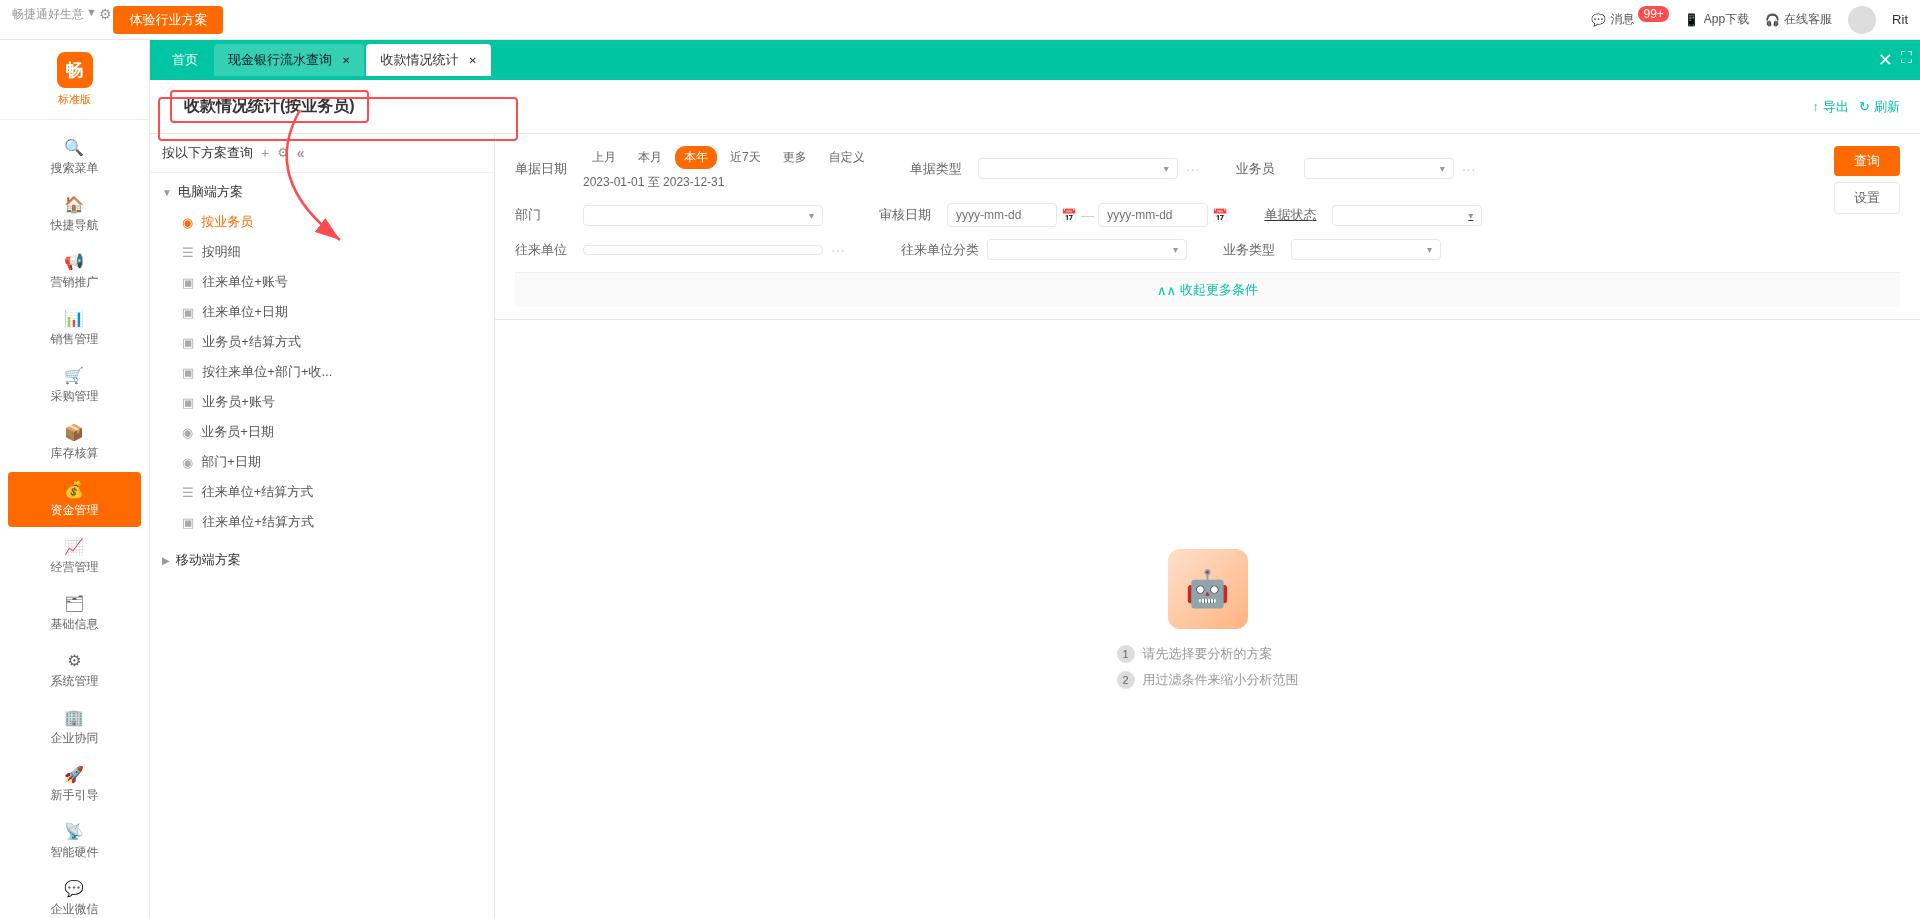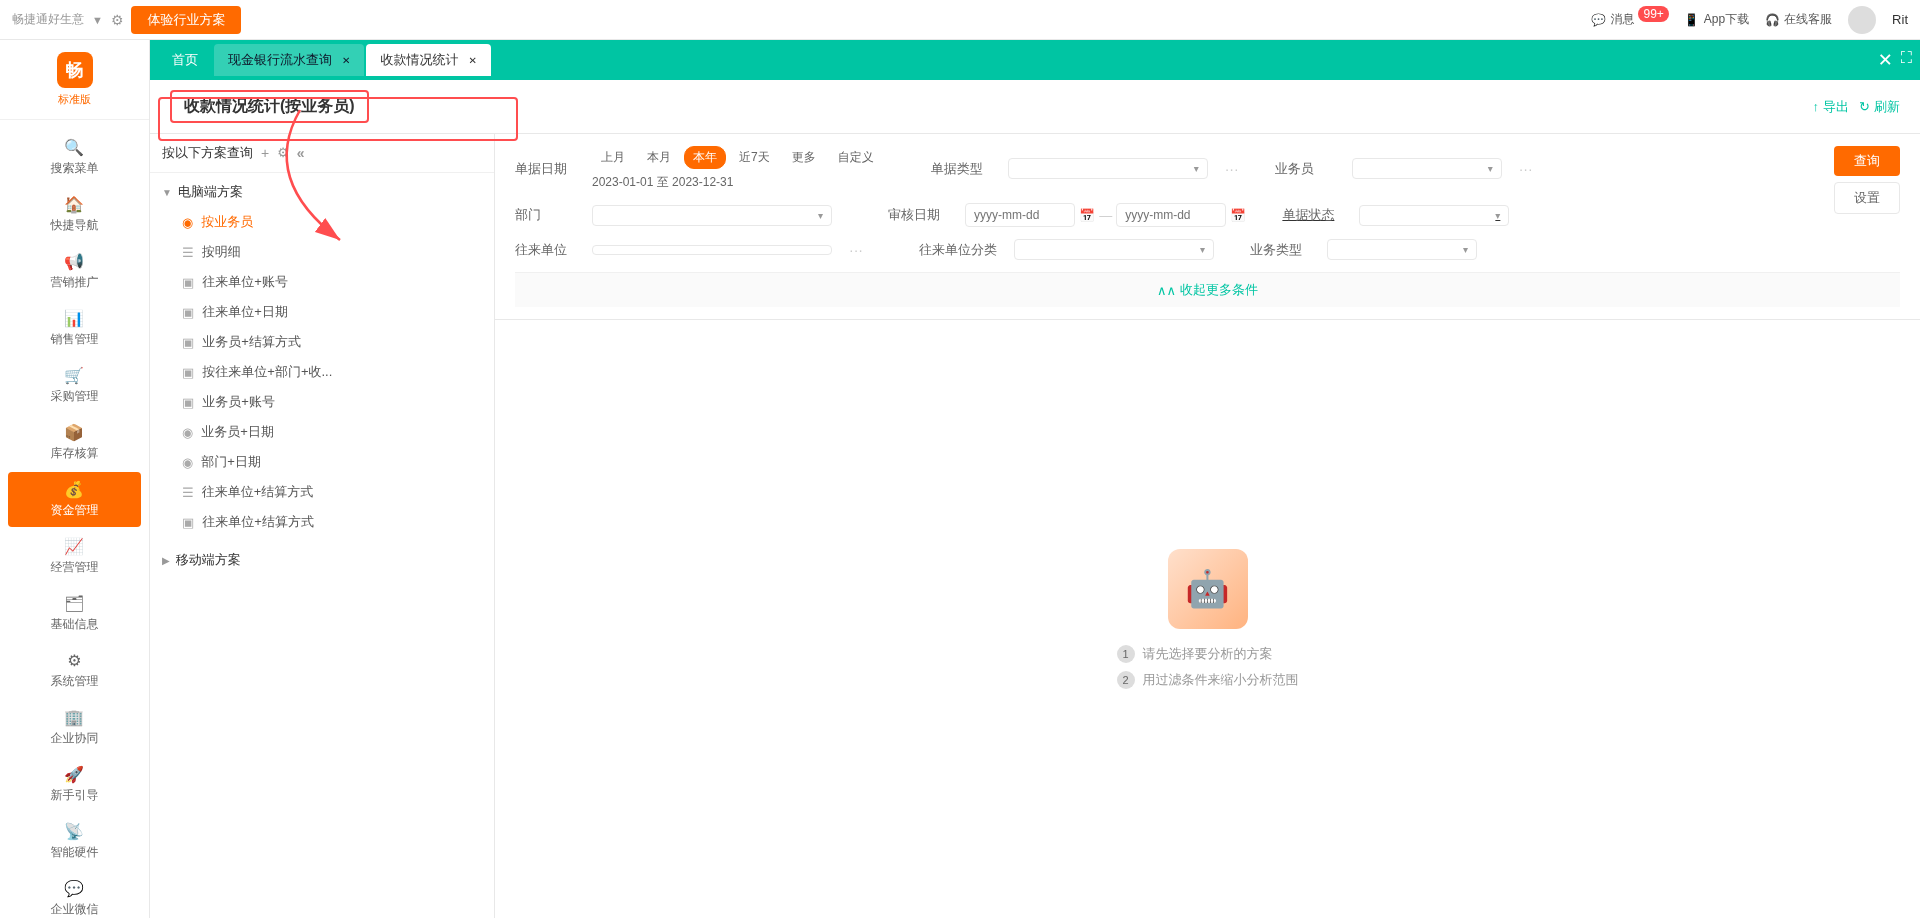--- a/index.html
+++ b/index.html
@@ -10,21 +10,21 @@
       height: 40px;
       background: #fff;
       display: flex;
       align-items: center;
       padding: 0 12px;
       border-bottom: 1px solid #e8e8e8;
       position: fixed;
       top: 0; left: 0; right: 0;
       z-index: 100;
     }
-    .top-header-left { display: flex; align-items: center; gap: 8px; flex: 1; }
+    .top-header-left { display: flex; gap: 2px; flex: 1; }
     .breadcrumb-text { color: #999; font-size: 12px; }
     .header-gear { color: #999; font-size: 14px; cursor: pointer; }
     .trial-btn {
       background: #ff6a00;
       color: #fff;
       border: none;
       border-radius: 4px;
       padding: 5px 16px;
       font-size: 13px;
       cursor: pointer;
@@ -154,21 +154,21 @@
     }
 
     
     .filter-panel {
       background: #fff;
       border-bottom: 1px solid #e8e8e8;
       padding: 12px 20px;
       position: relative;
     }
     .filter-row { display: flex; align-items: center; gap: 16px; margin-bottom: 12px; flex-wrap: wrap; }
-    .filter-item { display: flex; align-items: center; gap: 17px; }
+    .filter-item { display: flex; align-items: center; gap: 8px; }
     .filter-label { color: #666; font-size: 13px; white-space: nowrap; min-width: 60px; }
     .filter-control {
       display: flex;
       align-items: center;
       border: 1px solid #e8e8e8;
       border-radius: 4px;
       padding: 4px 8px;
       min-width: 120px;
       background: #fff;
       cursor: pointer;
@@ -575,21 +575,21 @@
                   <button class="date-btn">本月</button>
                   <button class="date-btn active">本年</button>
                   <button class="date-btn">近7天</button>
                   <button class="date-btn">更多</button>
                   <button class="date-btn">自定义</button>
                 </div>
                 <span class="date-range">2023-01-01 至 2023-12-31</span>
               </div>
             </div>
 
-            <div class="filter-item" style="margin-left:32px;">
+            <div class="filter-item" style="margin-left:20px;">
               <span class="filter-label">单据类型</span>
               <div class="filter-control" style="min-width:200px;">
                 <span></span>
                 <span class="arrow">▾</span>
               </div>
               <span class="more-dots">···</span>
             </div>
 
             <div class="filter-item" style="margin-left:20px;">
               <span class="filter-label">业务员</span>

